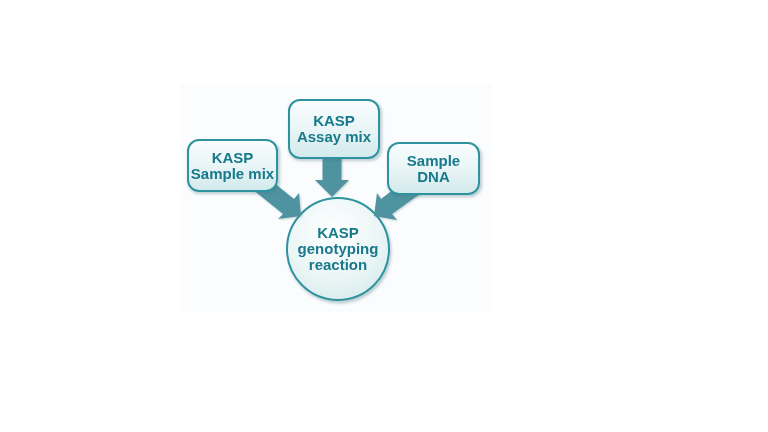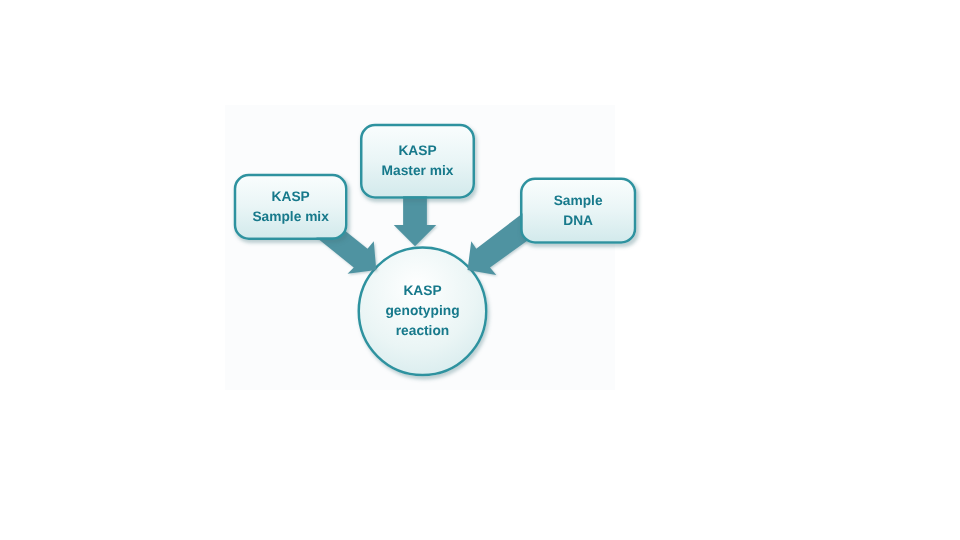--- a/index.html
+++ b/index.html
@@ -19,41 +19,41 @@
     left: 180px; top: 84px;
     width: 312px; height: 228px;
     background: #fbfcfd;
   }
   .node {
     position: absolute;
     box-sizing: border-box;
     border: 2.5px solid #2e929f;
     color: #17798b;
     font-weight: bold;
-    font-size: 11px;
+    font-size: 15px;
     line-height: 16px;
     display: flex;
     flex-direction: column;
     align-items: center;
     justify-content: center;
     text-align: center;
   }
   .node-box {
     border-radius: 12px;
     background: linear-gradient(180deg, #f9fdfd 0%, #e9f5f6 50%, #d3eaec 100%);
     box-shadow: 1.5px 2px 3px rgba(70,120,130,0.35);
   }
   .node-circle {
     border-radius: 50%;
     background: radial-gradient(circle at 45% 32%, #ffffff 0%, #eaf5f5 55%, #cfe7ea 100%);
     box-shadow: 1.5px 2.5px 3px rgba(70,120,130,0.35);
   }
   .box-assay  { left: 187px; top: 139px; width: 91px;  height: 53px; }
   .box-master { left: 288px; top: 99px;  width: 92px;  height: 60px; }
-  .box-sample { left: 416px; top: 142px; width: 93px;  height: 53px; }
+  .box-sample { left: 387px; top: 142px; width: 93px;  height: 53px; }
   .circle-reaction { left: 286px; top: 197px; width: 104px; height: 104px; }
   .arrows-layer {
     position: absolute;
     left: 0; top: 0;
     width: 768px; height: 432px;
     pointer-events: none;
   }
   .arrows-layer polygon {
     filter: drop-shadow(1px 1.5px 1px rgba(60,110,120,0.30));
   }
@@ -78,21 +78,21 @@
     <polygon points="431,186 392,214 397,220 374,216 377,193 381,199 419,170" fill="#4f93a1"></polygon>
   </svg>
 
   <div class="node node-box box-assay">
     <div class="line">KASP</div>
     <div class="line">Sample mix</div>
   </div>
 
   <div class="node node-box box-master">
     <div class="line">KASP</div>
-    <div class="line">Master mix</div>
+    <div class="line">Assay mix</div>
   </div>
 
   <div class="node node-box box-sample">
     <div class="line">Sample</div>
     <div class="line">DNA</div>
   </div>
 
 </div>
 
 </body></html>

